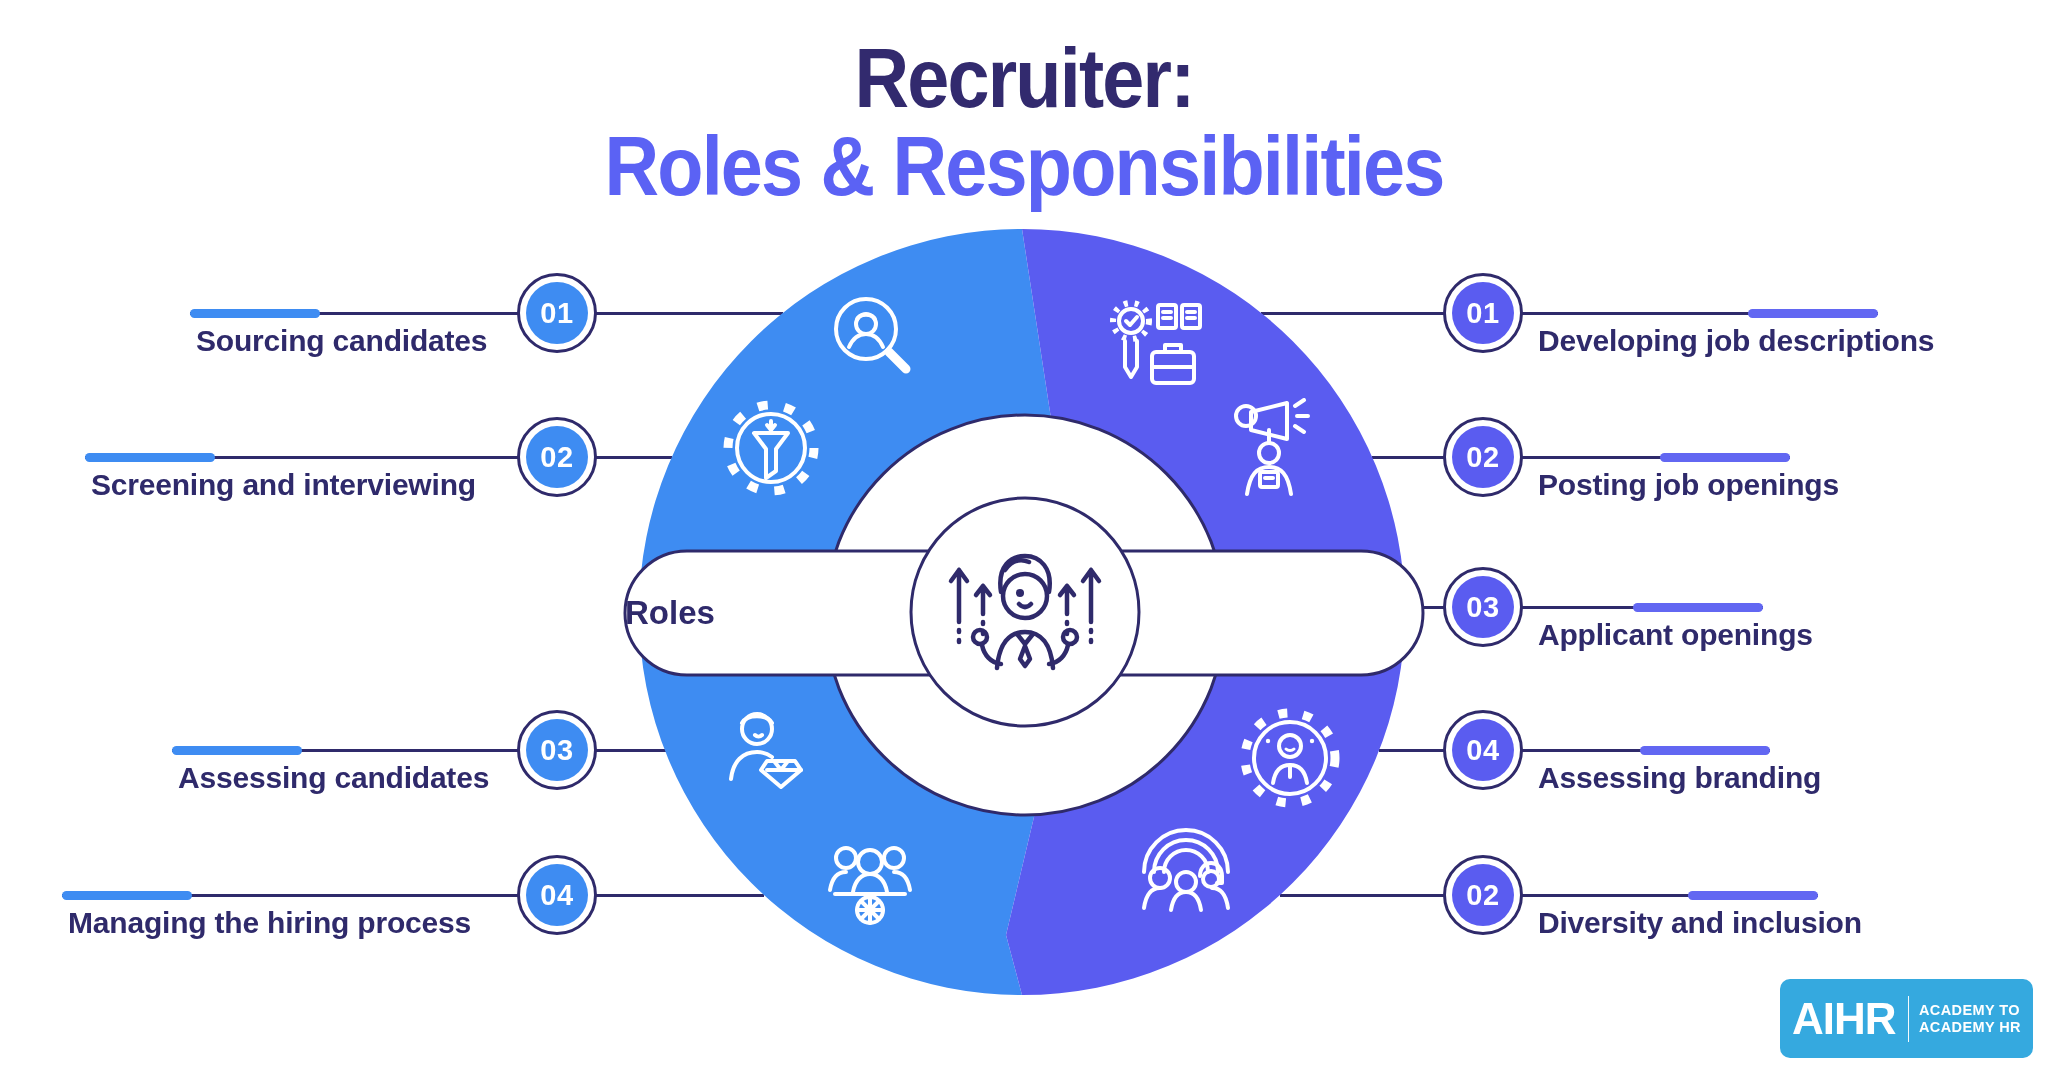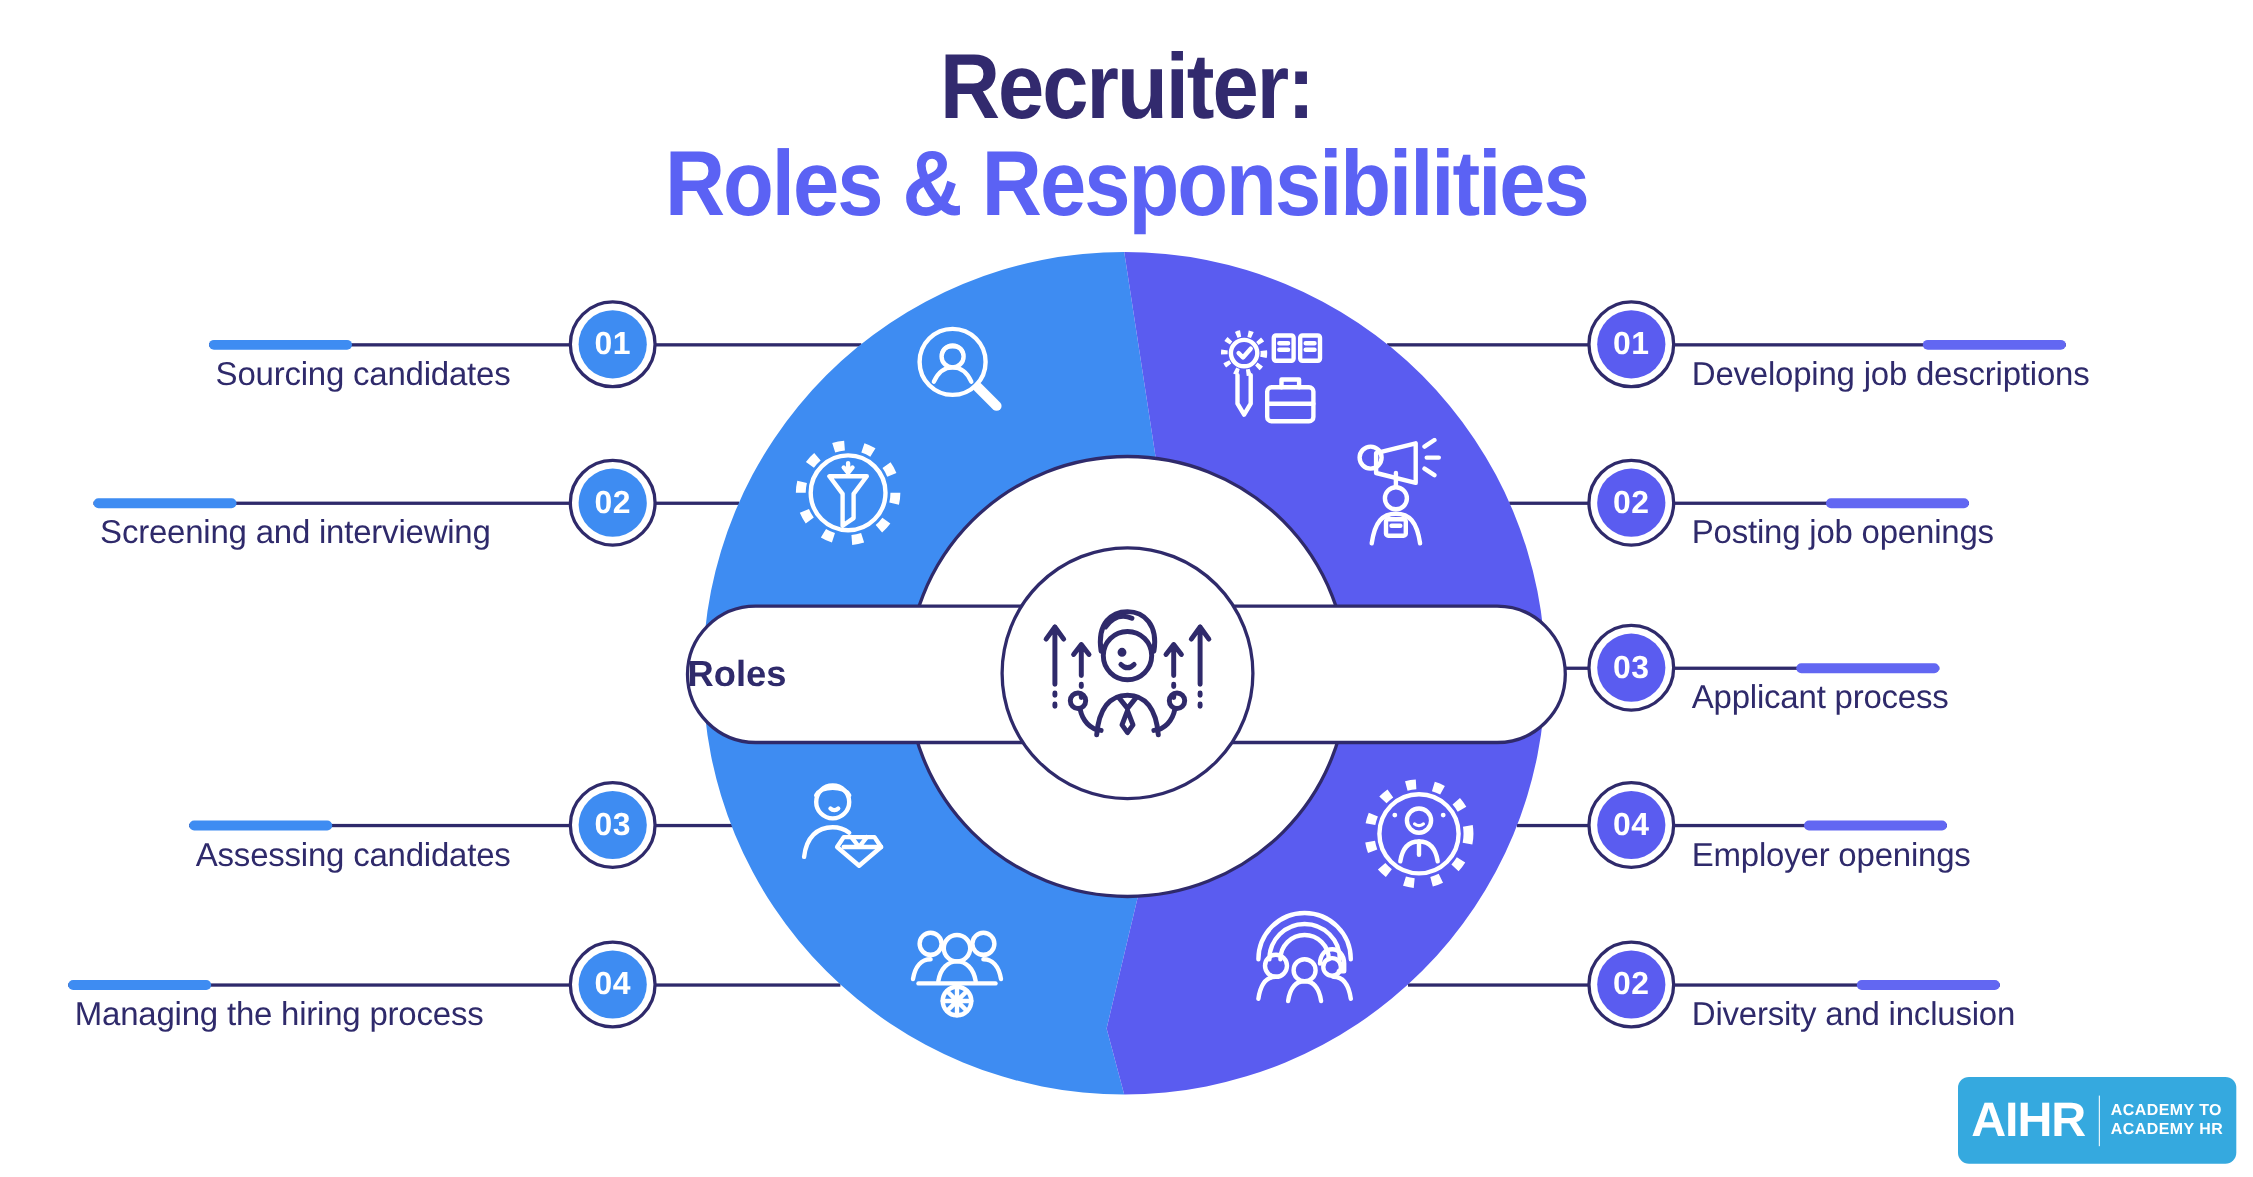--- a/index.html
+++ b/index.html
@@ -16,21 +16,21 @@
   .acc{position:absolute;height:9px;border-radius:5px;z-index:3;}
   .acc.blue{background:#3e8cf2;}
   .acc.purple{background:#6267f2;}
   .numc{position:absolute;width:80px;height:80px;border-radius:50%;background:#fff;
         border:3px solid #2f2a6b;box-sizing:border-box;display:flex;align-items:center;
         justify-content:center;z-index:3;}
   .numd{width:62px;height:62px;border-radius:50%;display:flex;align-items:center;
         justify-content:center;color:#fff;font-weight:bold;font-size:29px;letter-spacing:.5px;}
   .numd.blue{background:#3e8cf2;}
   .numd.purple{background:#5a5cf0;}
-  .lbl{position:absolute;font-size:30px;font-weight:normal;color:#2f2a6b;z-index:3;
+  .lbl{position:absolute;font-size:30px;font-weight:bold;color:#2f2a6b;z-index:3;
        white-space:nowrap;letter-spacing:-.2px;}
   
   .wheel{position:absolute;left:0;top:0;z-index:2;}
   .wicon{position:absolute;z-index:3;}
   
   .pill-lbl{position:absolute;z-index:3;font-size:33px;font-weight:bold;color:#2f2a6b;
             text-align:left;line-height:42px;}
   
   .logo{position:absolute;left:1780px;top:979px;width:253px;height:79px;background:#35a9df;
         border-radius:10px;display:flex;align-items:center;z-index:3;box-sizing:border-box;
@@ -104,30 +104,30 @@
     </div>
     <div class="lbl" style="left:1538px;top:468px">Posting job openings</div>
   </div>
 
   <div>
     <div class="conn" style="left:1423px;top:606px;width:340px"></div>
     <div class="acc purple" style="left:1633px;top:603px;width:130px"></div>
     <div class="numc" style="left:1443px;top:567px">
       <div class="numd purple">03</div>
     </div>
-    <div class="lbl" style="left:1538px;top:618px">Applicant process</div>
+    <div class="lbl" style="left:1538px;top:618px">Applicant openings</div>
   </div>
 
   <div>
     <div class="conn" style="left:1379px;top:749px;width:391px"></div>
     <div class="acc purple" style="left:1640px;top:746px;width:130px"></div>
     <div class="numc" style="left:1443px;top:710px">
       <div class="numd purple">04</div>
     </div>
-    <div class="lbl" style="left:1538px;top:761px">Employer openings</div>
+    <div class="lbl" style="left:1538px;top:761px">Assessing branding</div>
   </div>
 
   <div>
     <div class="conn" style="left:1280px;top:894px;width:538px"></div>
     <div class="acc purple" style="left:1688px;top:891px;width:130px"></div>
     <div class="numc" style="left:1443px;top:855px">
       <div class="numd purple">02</div>
     </div>
     <div class="lbl" style="left:1538px;top:906px">Diversity and inclusion</div>
   </div>

